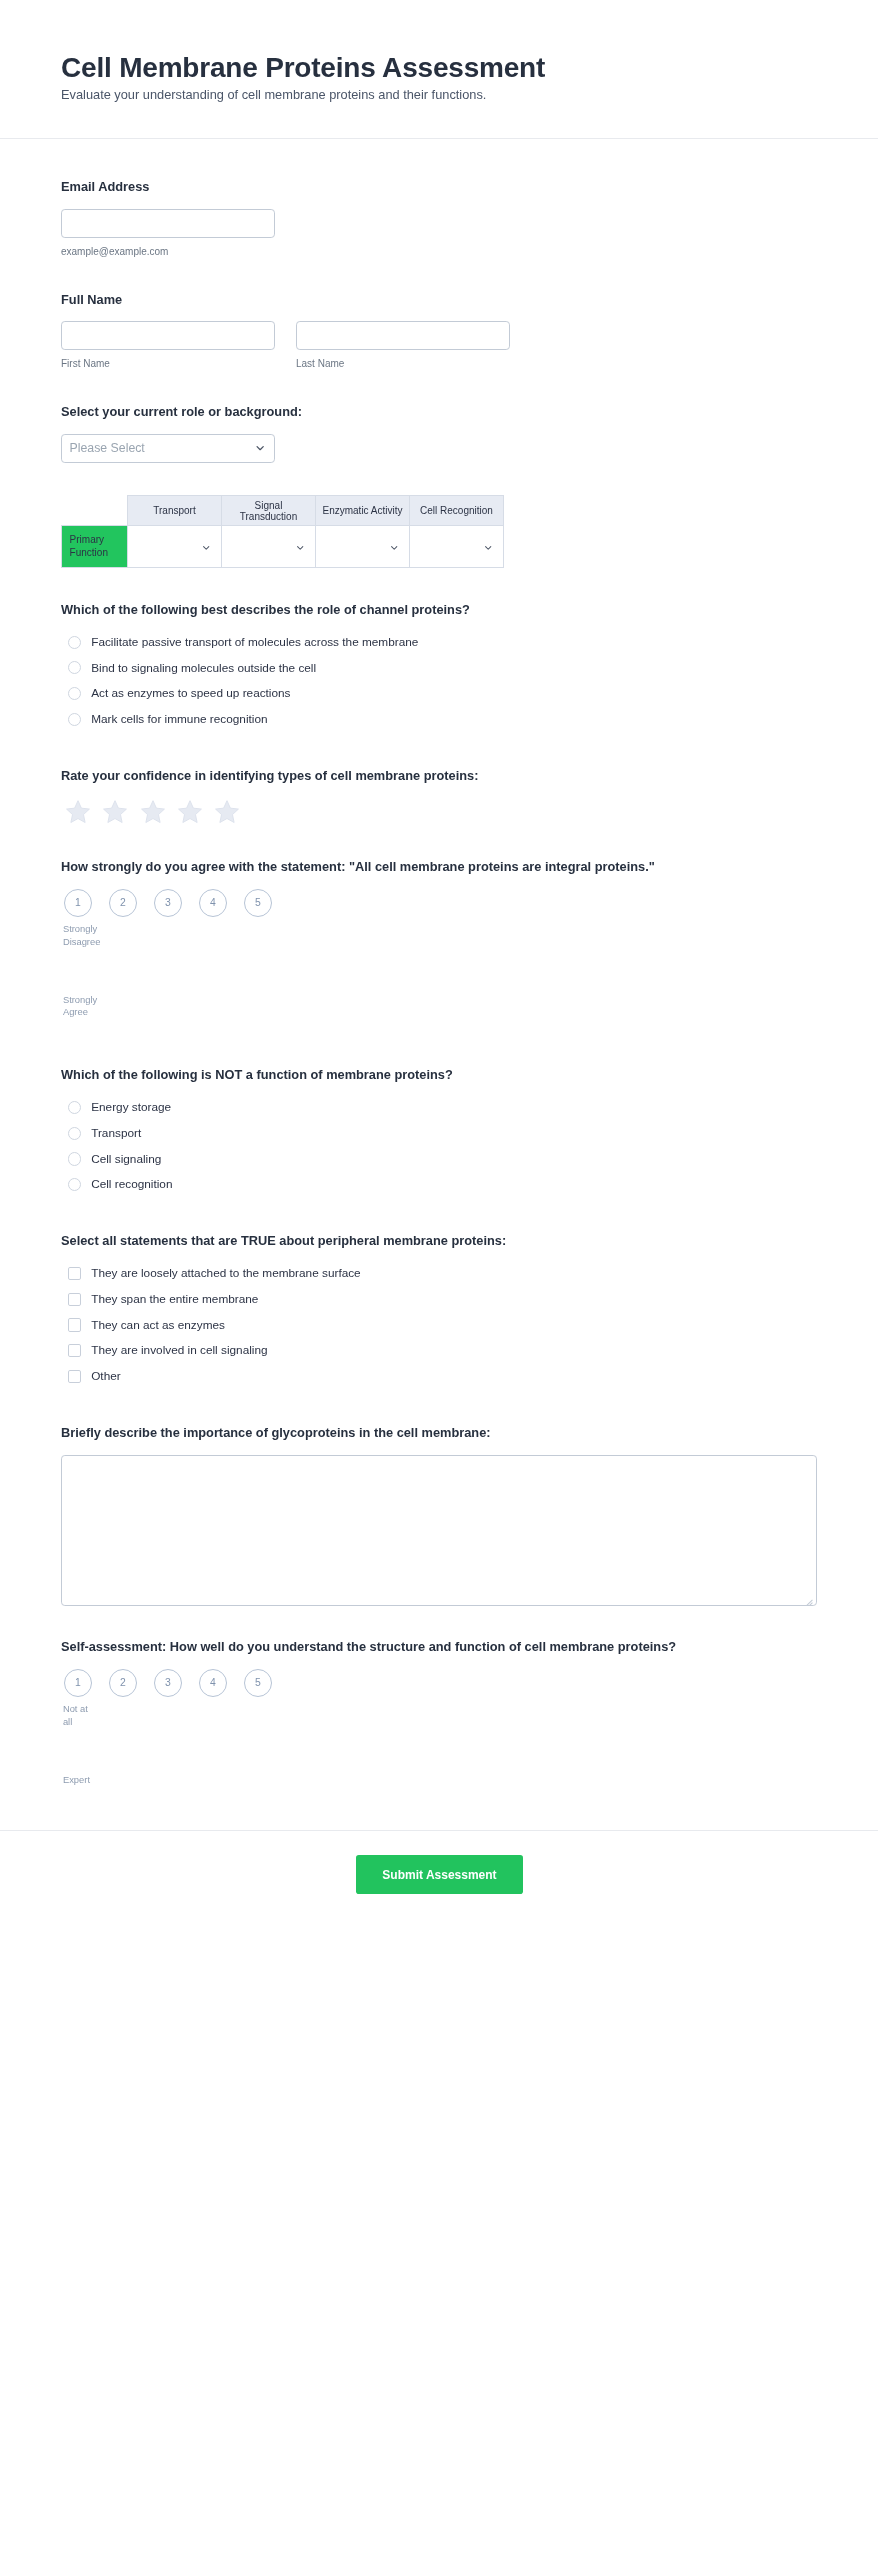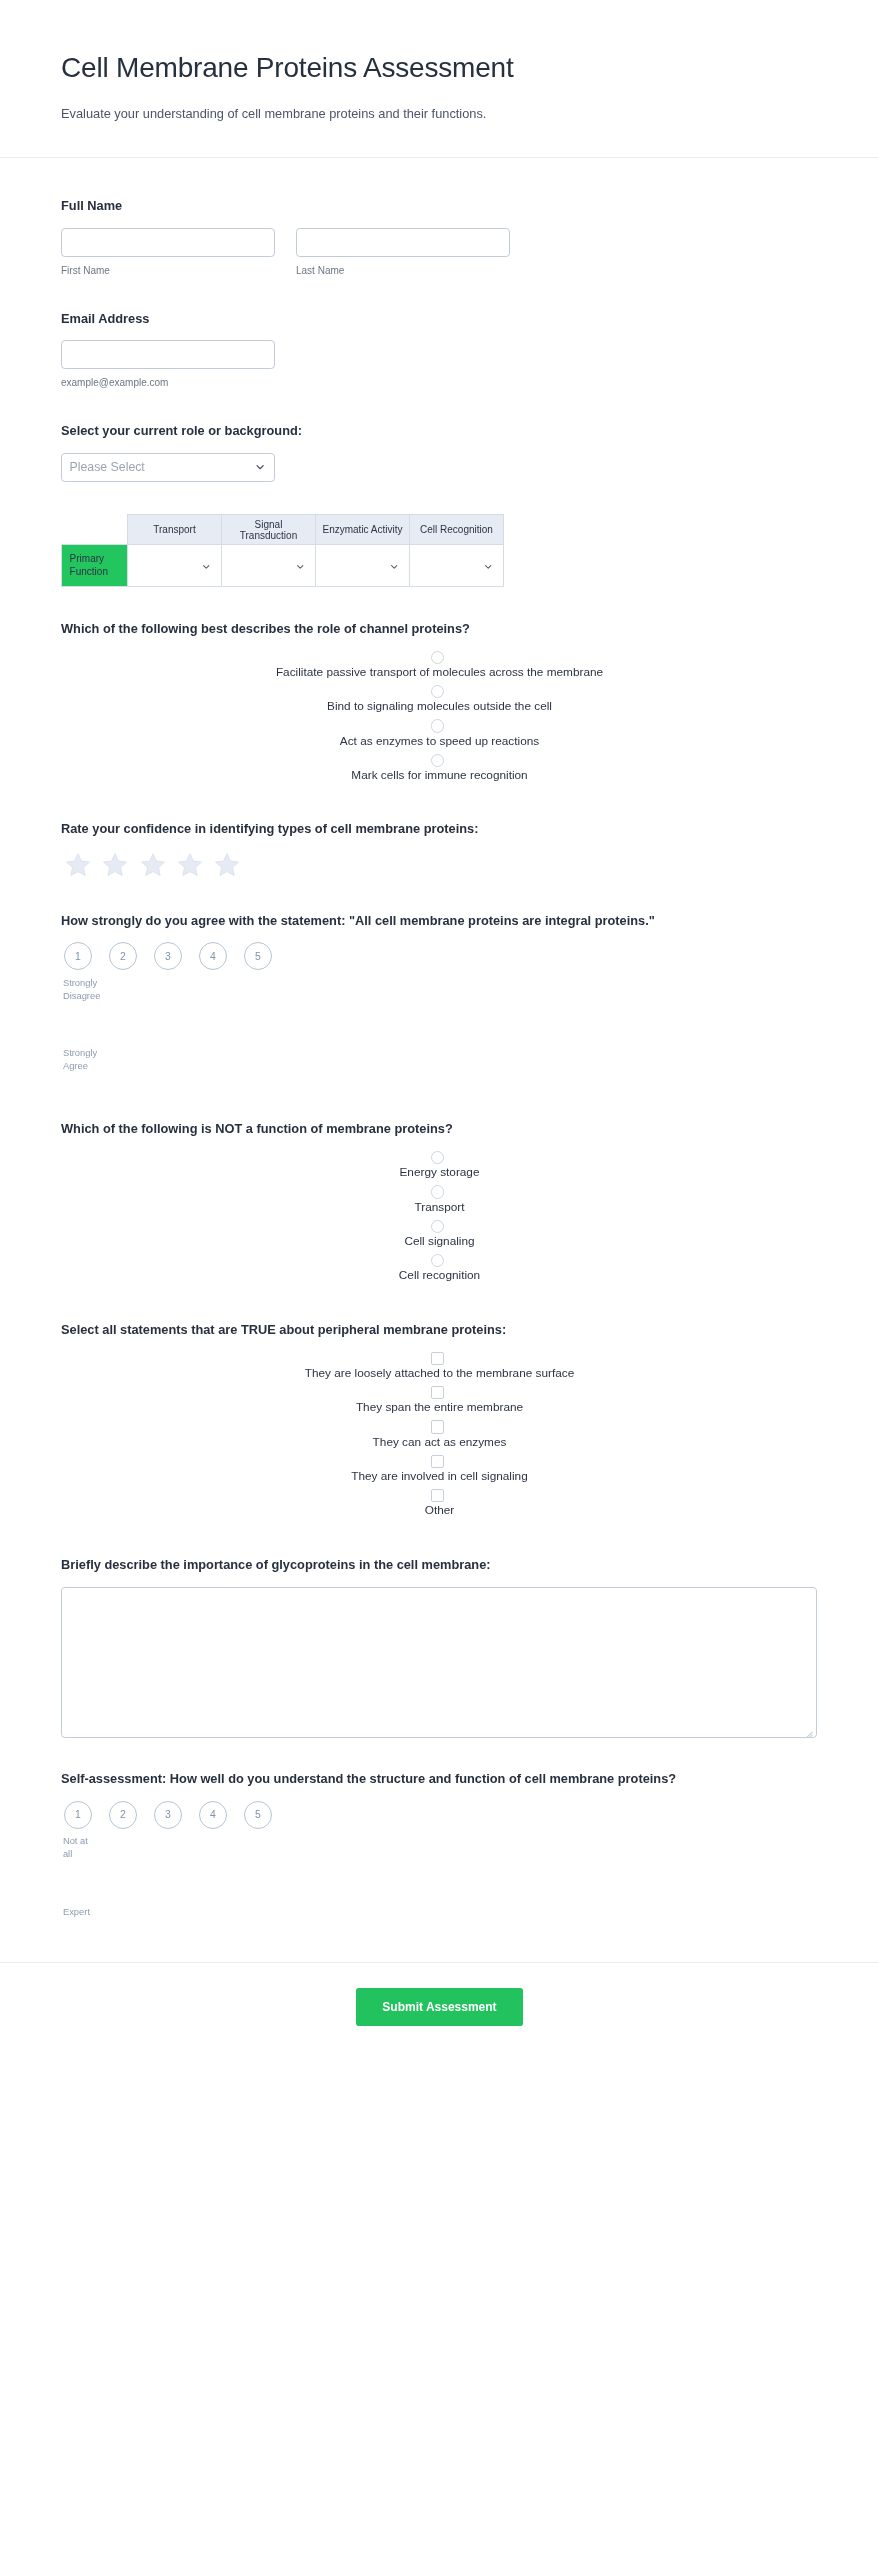--- a/index.html
+++ b/index.html
@@ -11,24 +11,24 @@
     font-family: "Liberation Sans", sans-serif;
     color: #2c3345;
     -webkit-font-smoothing: antialiased;
   }
   .page { width: 879px; background:#fff; }
 
   
   .form-header { padding: 52px 61px 34px 61px; }
   .form-title {
     font-size: 28px;
-    font-weight: normal;
+    font-weight: bold;
     color: #27303f;
     letter-spacing: -0.2px;
-    margin: 0 0 21px 0;
+    margin: 0 0 2px 0;
     line-height: 1.15;
   }
   .form-subtitle {
     font-size: 12.8px;
     color: #4a5568;
     margin: 0;
     line-height: 1.4;
   }
   .divider { height: 0.9px; background: #e8eaee; width: 100%; }
 
@@ -123,21 +123,20 @@
     transform: translateY(-50%);
   }
 
   
   .opt-list { margin-top: 1.9px; }
   .opt-row {
     display: flex;
     align-items: center;
     min-height: 21px;
     margin-bottom: 4.7px;
-    flex-direction: column;
   }
   .radio-dot {
     width: 13.2px; height: 13.2px;
     border: 0.9px solid #cfd6e0;
     border-radius: 50%;
     background: #fff;
     flex: 0 0 auto;
     margin-left: 6.6px;
     margin-right: 10.4px;
   }
@@ -240,38 +239,38 @@
 
   <div class="form-header">
     <h1 class="form-title">Cell Membrane Proteins Assessment</h1>
     <p class="form-subtitle">Evaluate your understanding of cell membrane proteins and their functions.</p>
   </div>
   <div class="divider"></div>
 
   <div class="form-body">
 
     <div class="field">
+      <div class="field-label">Email Address</div>
+      <div class="email-col">
+        <input class="txt-input" type="text" value="" style="">
+        <div class="sub-label">example@example.com</div>
+      </div>
+    </div>
+
+    <div class="field">
       <div class="field-label">Full Name</div>
       <div class="name-row">
         <div class="name-col">
           <input class="txt-input" type="text" value="" style="">
           <div class="sub-label">First Name</div>
         </div>
         <div class="name-col">
           <input class="txt-input" type="text" value="" style="">
           <div class="sub-label">Last Name</div>
         </div>
-      </div>
-    </div>
-
-    <div class="field">
-      <div class="field-label">Email Address</div>
-      <div class="email-col">
-        <input class="txt-input" type="text" value="" style="">
-        <div class="sub-label">example@example.com</div>
       </div>
     </div>
 
     <div class="field">
       <div class="field-label">Select your current role or background:</div>
       <div class="sel-wrap">
         <div class="sel-box">Please Select</div>
         <span class="chev">
           <svg width="12.3" height="12.3" viewBox="0 0 20 20">
               <path d="M5 7.5 L10 12.5 L15 7.5" fill="none" stroke="#4c5565" stroke-width="2.1" stroke-linecap="round" stroke-linejoin="round"></path>

